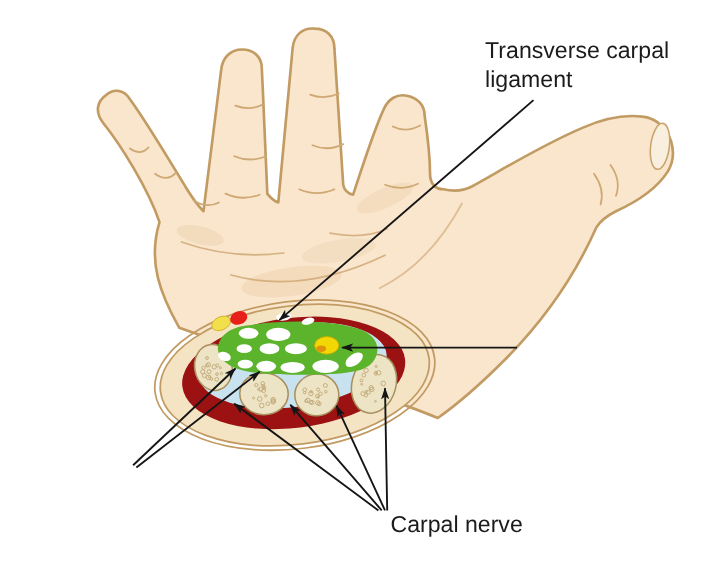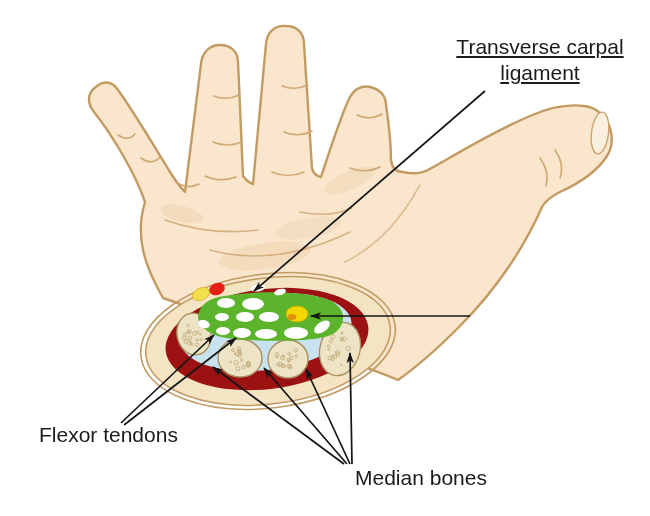--- a/index.html
+++ b/index.html
@@ -1,20 +1,20 @@
 <!DOCTYPE html>
 <html><head>
 <meta charset="utf-8">
 <style>
   html,body{margin:0;padding:0;background:#ffffff;}
   #stage{position:relative;width:650px;height:516px;background:#ffffff;overflow:hidden;
          font-family:"Liberation Sans", sans-serif;}
   #stage svg{position:absolute;left:0;top:0;}
   .label{position:absolute;color:#1b1b1b;font-size:21px;line-height:26px;white-space:nowrap;}
-  .label.wrap{white-space:normal;text-align:center;text-decoration:underline;}
+  .label.wrap{white-space:normal;text-align:left;}
 </style>
 </head>
 <body>
 
 <div id="stage">
 
 <svg width="650" height="516" viewBox="0 0 650 516">
   <defs>
     <marker id="ah" markerUnits="userSpaceOnUse" markerWidth="12" markerHeight="9" refX="10" refY="3.7" orient="auto">
       <path d="M0,0 L11,3.7 L0,7.4 L2.6,3.7 Z" fill="#151515"></path>
@@ -216,17 +216,16 @@
     <path d="M344,464 L213,367" marker-end="url(#ah)"></path>
     <path d="M347,464 L264,368" marker-end="url(#ah)"></path>
     <path d="M350,464 L306,369" marker-end="url(#ah)"></path>
     <path d="M352,464 L350,353" marker-end="url(#ah)"></path>
   </g>
 </svg>
 
 <div class="label wrap" style="left:441px;top:34px;width:198px;">Transverse carpal ligament</div>
 
 
-<div class="label" style="left:39px;top:422px;">Flexor tendons</div>
-
-<div class="label" style="left:355px;top:465px;">Median bones</div>
+
+<div class="label" style="left:355px;top:465px;">Carpal nerve</div>
 
 </div>
 
 </body></html>

